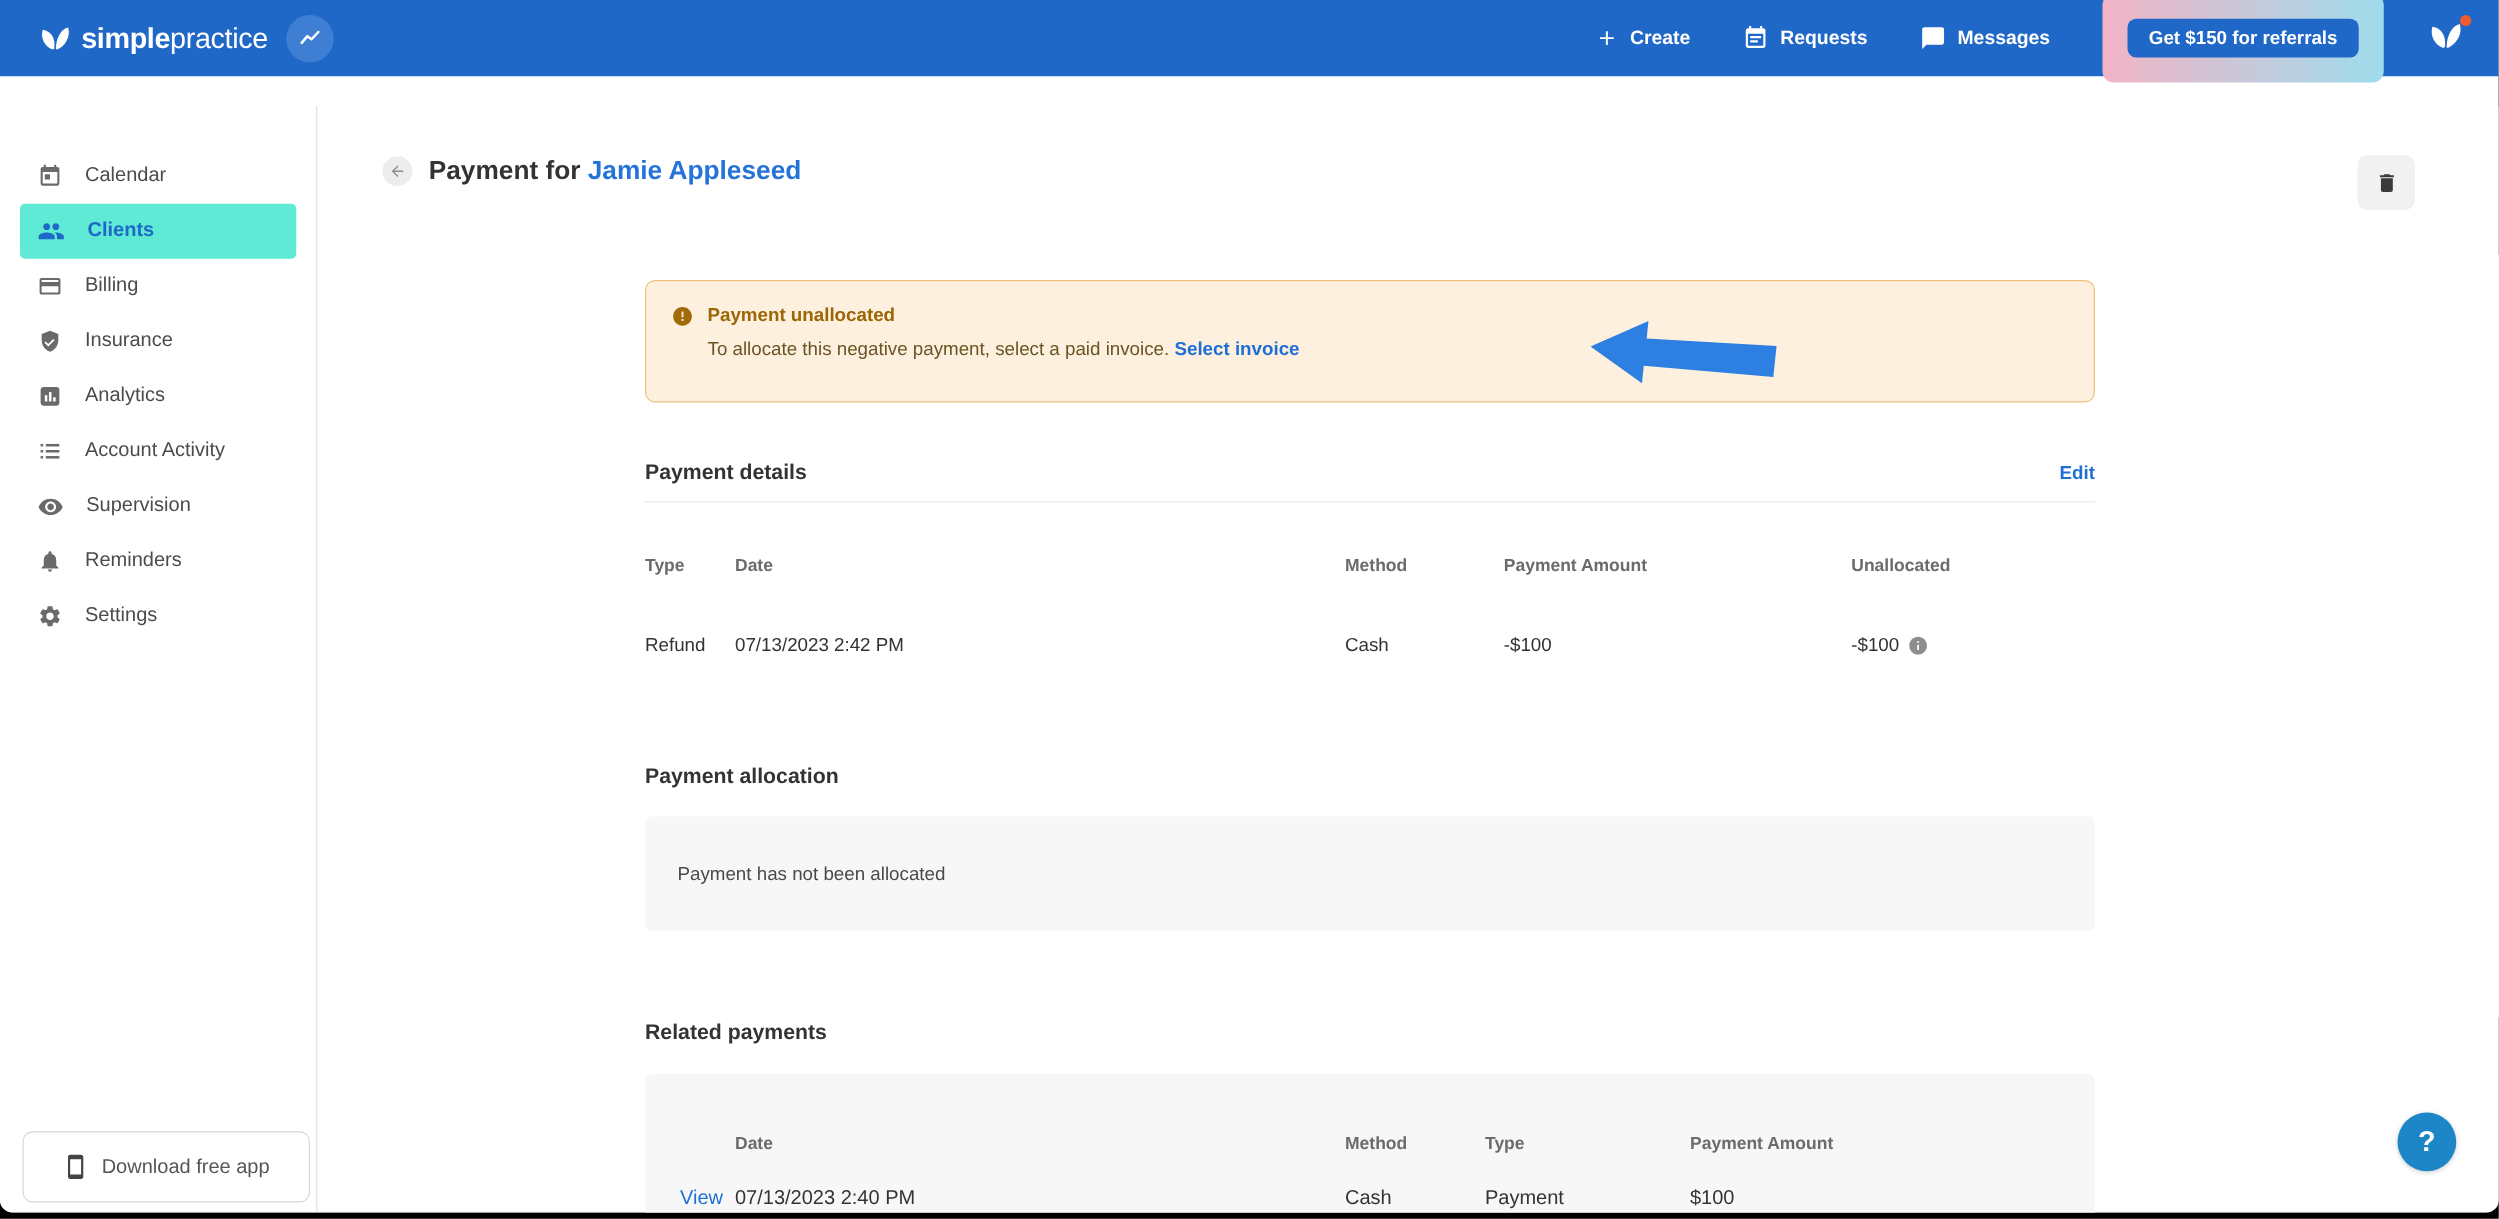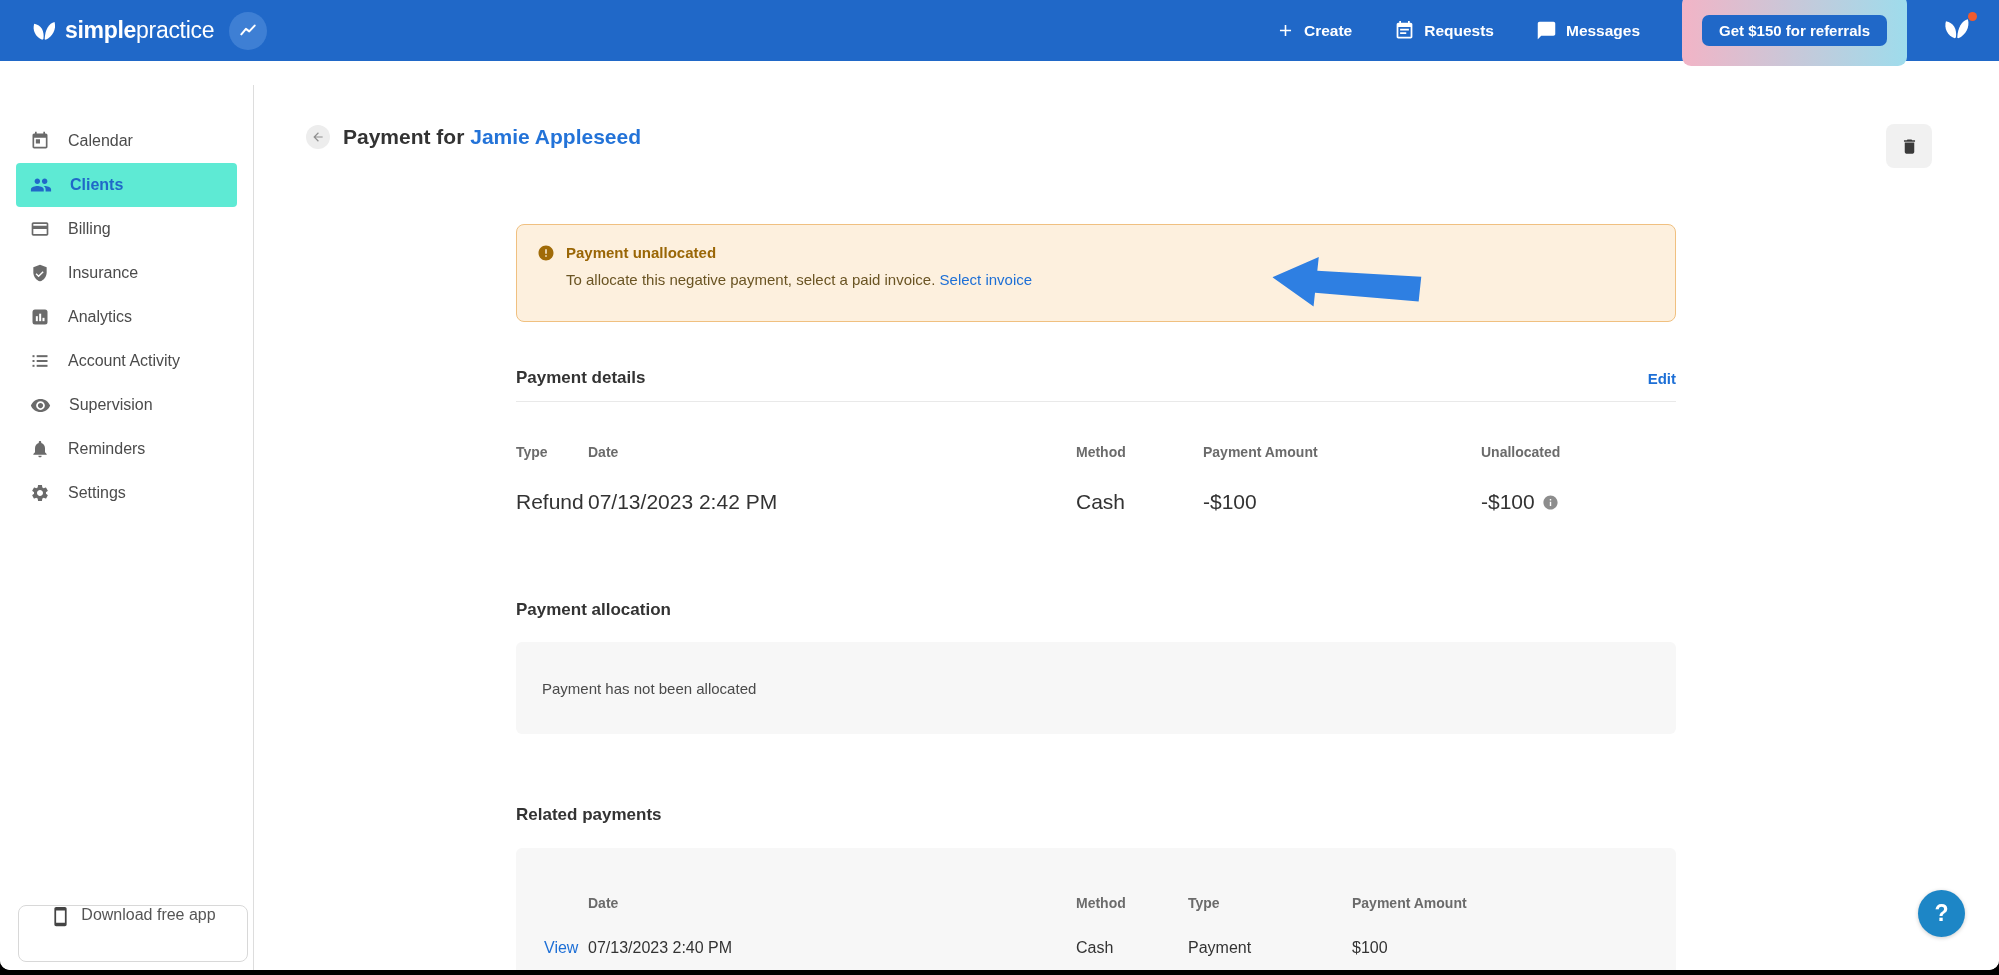--- a/index.html
+++ b/index.html
@@ -43,49 +43,49 @@
   .nav-butterfly .dot{position:absolute;top:-3px;right:-6px;width:9px;height:9px;border-radius:50%;background:var(--dot-orange);}
 
   
   .body-row{flex:1;display:flex;min-height:0;}
   .sidebar{width:254px;flex:0 0 auto;border-right:1px solid #ddd;position:relative;padding-top:34px;background:#fff;}
   .side-item{height:44px;display:flex;align-items:center;gap:18px;padding-left:30px;font-size:16px;color:var(--sidebar-txt);cursor:pointer;}
   .side-item svg{flex:0 0 auto;}
   .side-item.active{background:#5eead4;border-radius:4px;margin:0 16px;padding-left:14px;color:var(--active-blue);font-weight:700;}
   .icon-gray{fill:#6a6a6a;}
   .icon-blue{fill:var(--active-blue);}
-  .download-btn{position:absolute;left:18px;bottom:8px;width:230px;height:57px;border:1px solid #d8d8d8;border-radius:8px;background:#fff;display:flex;justify-content:center;gap:10px;font-size:16px;color:#555;cursor:pointer;font-family:inherit;}
+  .download-btn{position:absolute;left:18px;bottom:8px;width:230px;height:57px;border:1px solid #d8d8d8;border-radius:8px;background:#fff;display:flex;align-items:center;justify-content:center;gap:10px;font-size:16px;color:#555;cursor:pointer;font-family:inherit;}
 
   .main{flex:1;position:relative;background:#fff;}
 
   
   .page-header{position:absolute;left:52px;top:40px;display:flex;align-items:center;gap:13px;}
   .back-btn{width:24px;height:24px;border-radius:50%;background:#ededed;border:none;display:flex;align-items:center;justify-content:center;cursor:pointer;}
   .page-title{font-size:21px;font-weight:700;color:var(--txt-dark);}
   .client-link{color:#2373d8;text-decoration:none;font-weight:700;cursor:pointer;}
   .trash-btn{position:absolute;top:39px;right:67px;width:46px;height:44px;border-radius:8px;background:#f1f1f1;border:none;display:flex;align-items:center;justify-content:center;cursor:pointer;}
 
   
   .content{position:absolute;left:262px;top:139px;width:1160px;}
 
   .banner{height:98px;background:var(--banner-bg);border:1px solid var(--banner-border);border-radius:8px;padding:17px 20px;display:flex;gap:11px;position:relative;}
   .banner-icon{flex:0 0 auto;margin-top:2px;}
   .banner-title{font-size:15px;font-weight:700;color:var(--banner-amber);line-height:22px;}
   .banner-body{font-size:15px;color:var(--banner-body);line-height:22px;margin-top:5px;}
-  .banner-link{color:var(--link-blue);font-weight:400;text-decoration:none;cursor:pointer;}
+  .banner-link{color:var(--link-blue);font-weight:700;text-decoration:none;cursor:pointer;}
   .anno-arrow{position:absolute;left:755px;top:32px;transform:rotate(6deg);pointer-events:none;}
 
   .section-heading-row{margin-top:46px;display:flex;justify-content:space-between;align-items:center;}
   .section-heading{font-size:17px;font-weight:700;color:var(--txt-dark);line-height:20px;}
   .edit-link{font-size:15px;color:var(--link-blue);font-weight:600;text-decoration:none;cursor:pointer;}
   .divider{margin-top:13px;border-bottom:1px solid #e9e9e9;height:1px;}
 
   .cols{display:flex;}
   .pd-head{margin-top:42px;font-size:14px;font-weight:600;color:var(--txt-gray);}
-  .pd-vals{margin-top:30px;font-size:21px;color:var(--txt-dark);}
+  .pd-vals{margin-top:48px;font-size:15px;color:var(--txt-dark);}
   .c-type{width:72px;}
   .c-date{width:488px;}
   .c-method{width:127px;}
   .c-amount{width:278px;}
   .c-unalloc{flex:1;display:flex;align-items:center;gap:7px;}
 
   .h-alloc{margin-top:86px;}
   .alloc-box{margin-top:22px;height:92px;background:var(--gray-box);border-radius:6px;display:flex;align-items:center;padding-left:26px;font-size:15px;color:#4a4a4a;}
 
   .h-related{margin-top:71px;}

